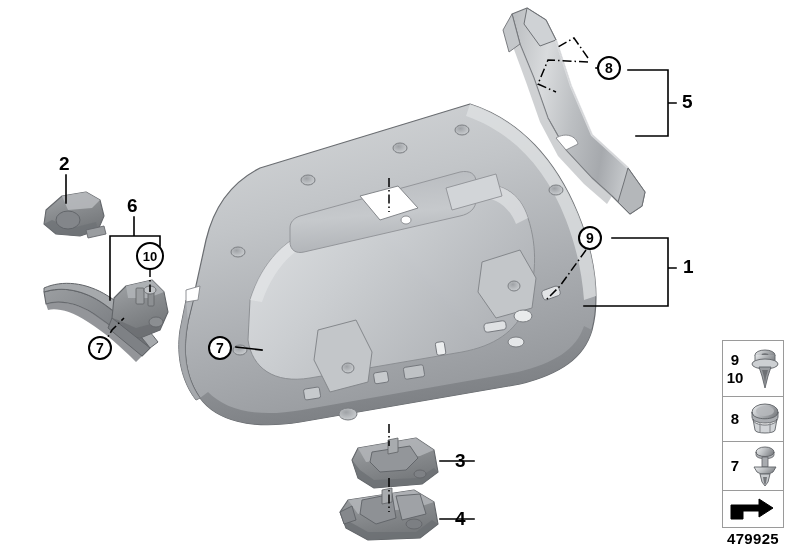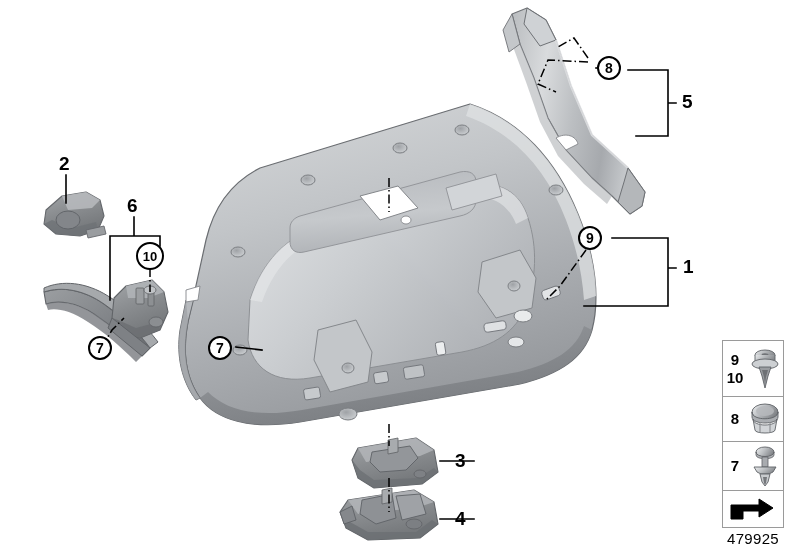--- a/index.html
+++ b/index.html
@@ -34,21 +34,21 @@
   }
   .lcell:last-child{border-bottom:none;}
   .lnums{
     width:24px;display:flex;flex-direction:column;align-items:center;
     justify-content:center;font-weight:bold;font-size:15px;color:#000;
     line-height:1.15;
   }
   .lart{flex:1;display:flex;align-items:center;justify-content:center;}
   #partnum{
     position:absolute;left:722px;top:530px;width:62px;text-align:center;
-    font-size:15px;font-weight:normal;color:#000;letter-spacing:0.3px;
+    font-size:15px;font-weight:bold;color:#000;letter-spacing:0.3px;
   }
 </style>
 </head>
 <body>
 
 <div id="stage">
 
   <svg class="layer" viewBox="0 0 800 560">
     <defs>
       <linearGradient id="gMain" x1="0" y1="0" x2="0.35" y2="1">

